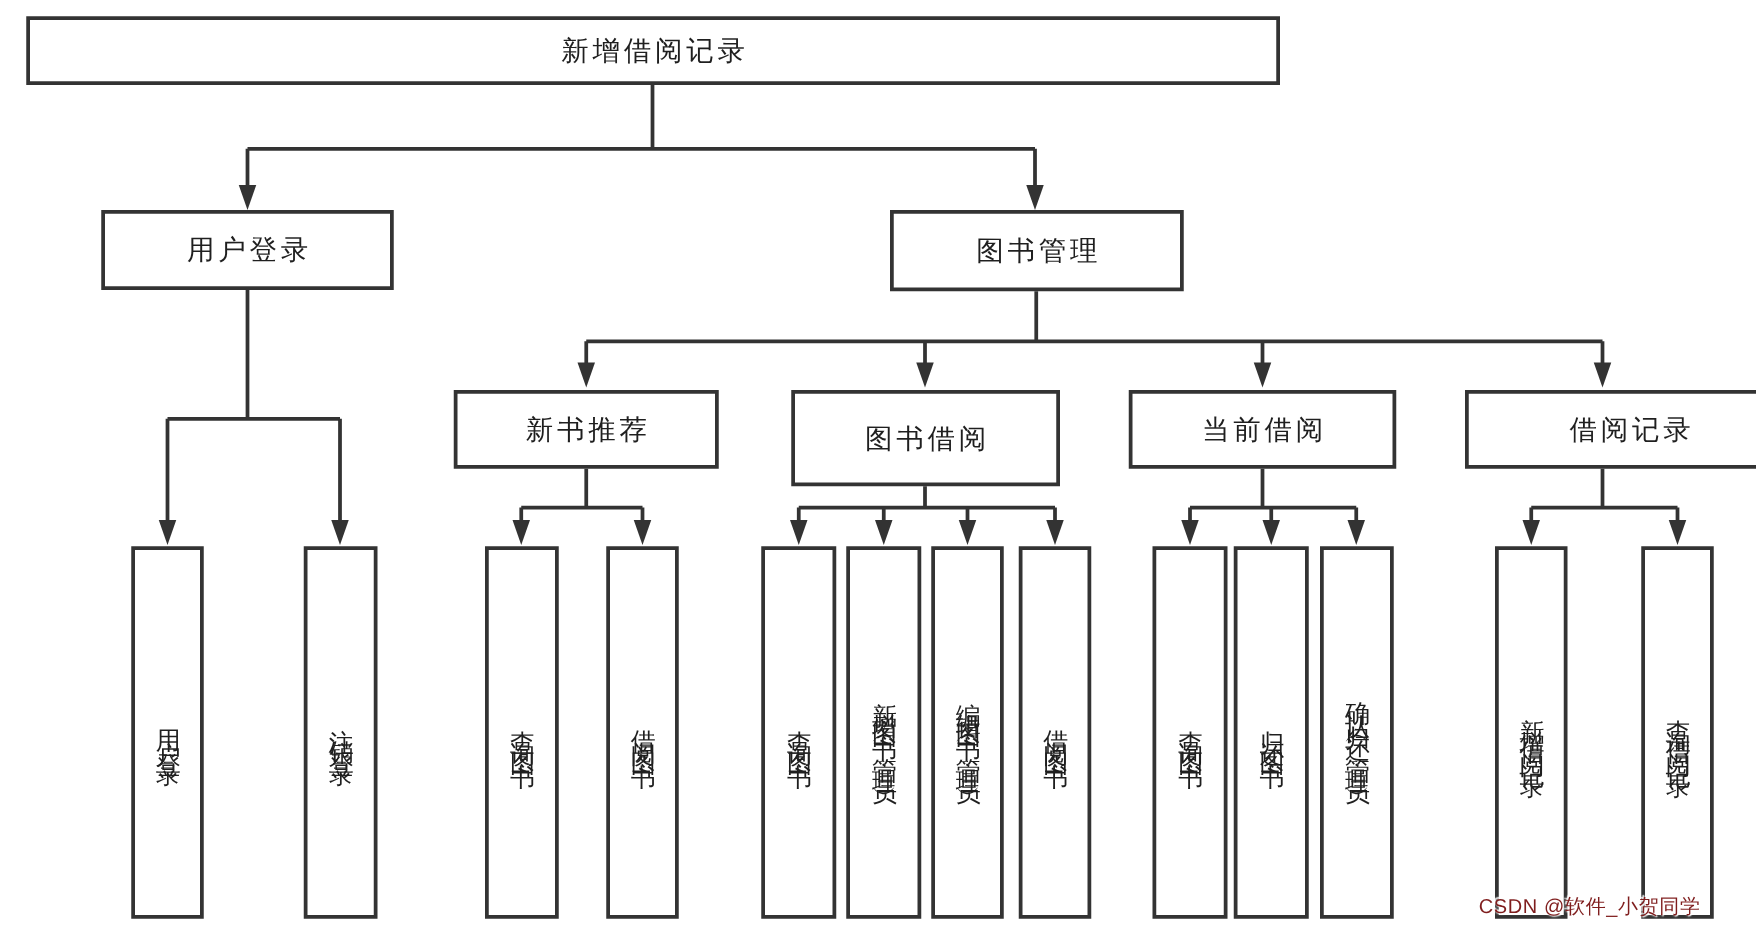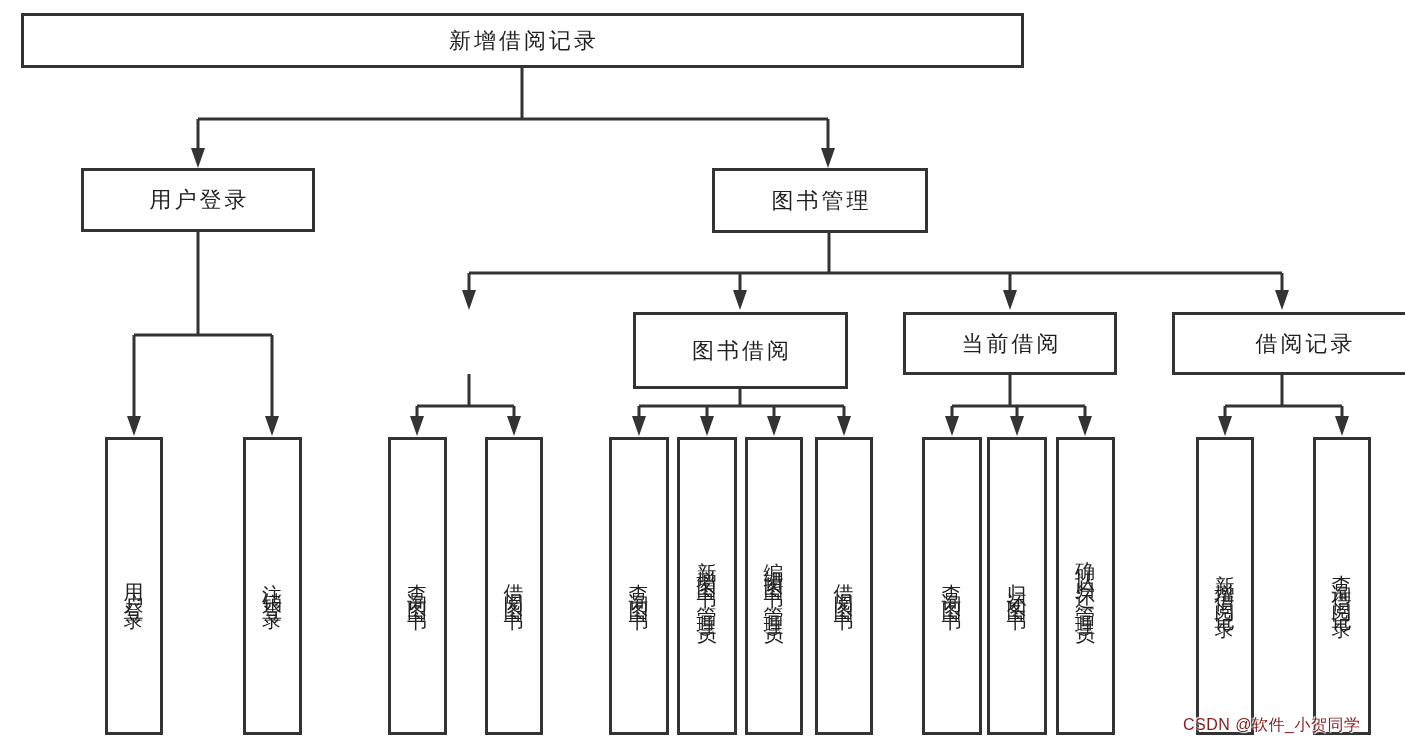--- a/index.html
+++ b/index.html
@@ -94,22 +94,23 @@
       <polygon points="1010,416 1024,416 1017,436"></polygon>
       <polygon points="1078,416 1092,416 1085,436"></polygon>
       <polygon points="1218,416 1232,416 1225,436"></polygon>
       <polygon points="1335,416 1349,416 1342,436"></polygon>
     </g>
   </svg>
 
   <div class="node h" style="left:21px; top:13px; width:1003px; height:55px;">新增借阅记录</div>
 
   <div class="node h" style="left:81px; top:168px; width:234px; height:64px;">用户登录</div>
-  <div class="node h" style="left:712px; top:168px; width:216px; height:65px;">图书管理</div>
+  <div class="node h" style="left:712px; top:168px; width:235px; height:65px;">图书管理</div>
 
+  <div class="node h" style="left:363px; top:312px; width:212px; height:63px;">新书推荐</div>
   <div class="node h" style="left:633px; top:312px; width:215px; height:77px;">图书借阅</div>
   <div class="node h" style="left:903px; top:312px; width:214px; height:63px;text-align:center;">当前借阅</div>
   <div class="node h" style="left:1172px; top:312px; width:264px; height:63px;">借阅记录</div>
 
   <div class="node v" style="left:105px; top:437px; width:58px; height:298px;">用户登录</div>
   <div class="node v" style="left:243px; top:437px; width:59px; height:298px;">注销登录</div>
   <div class="node v" style="left:388px; top:437px; width:59px; height:298px;">查询图书</div>
   <div class="node v" style="left:485px; top:437px; width:58px; height:298px;">借阅图书</div>
   <div class="node v" style="left:609px; top:437px; width:60px; height:298px;">查询图书</div>
   <div class="node v" style="left:677px; top:437px; width:60px; height:298px;">新增图书（管理员）</div>

